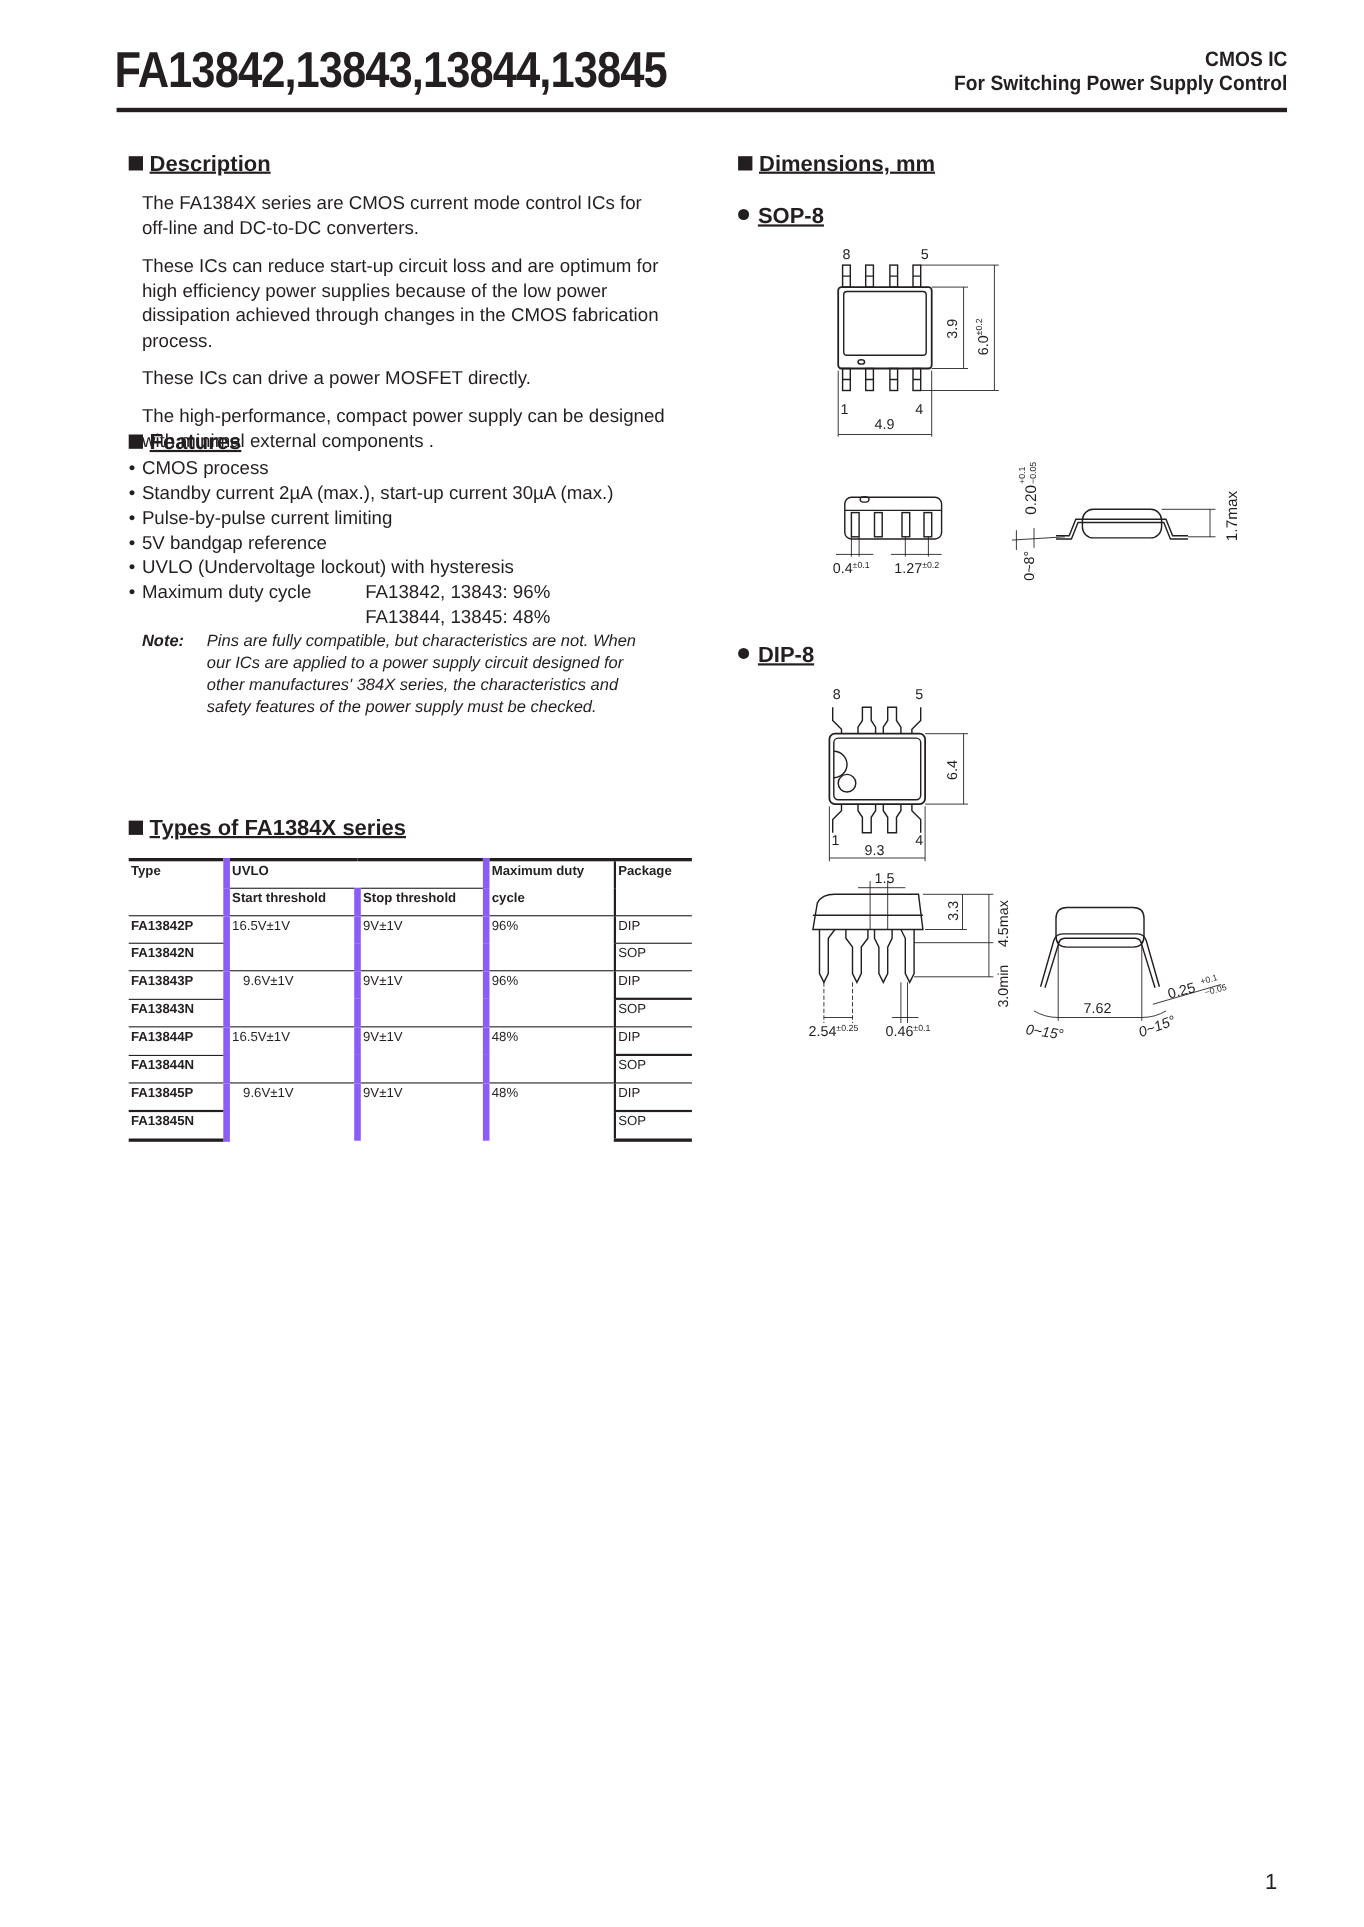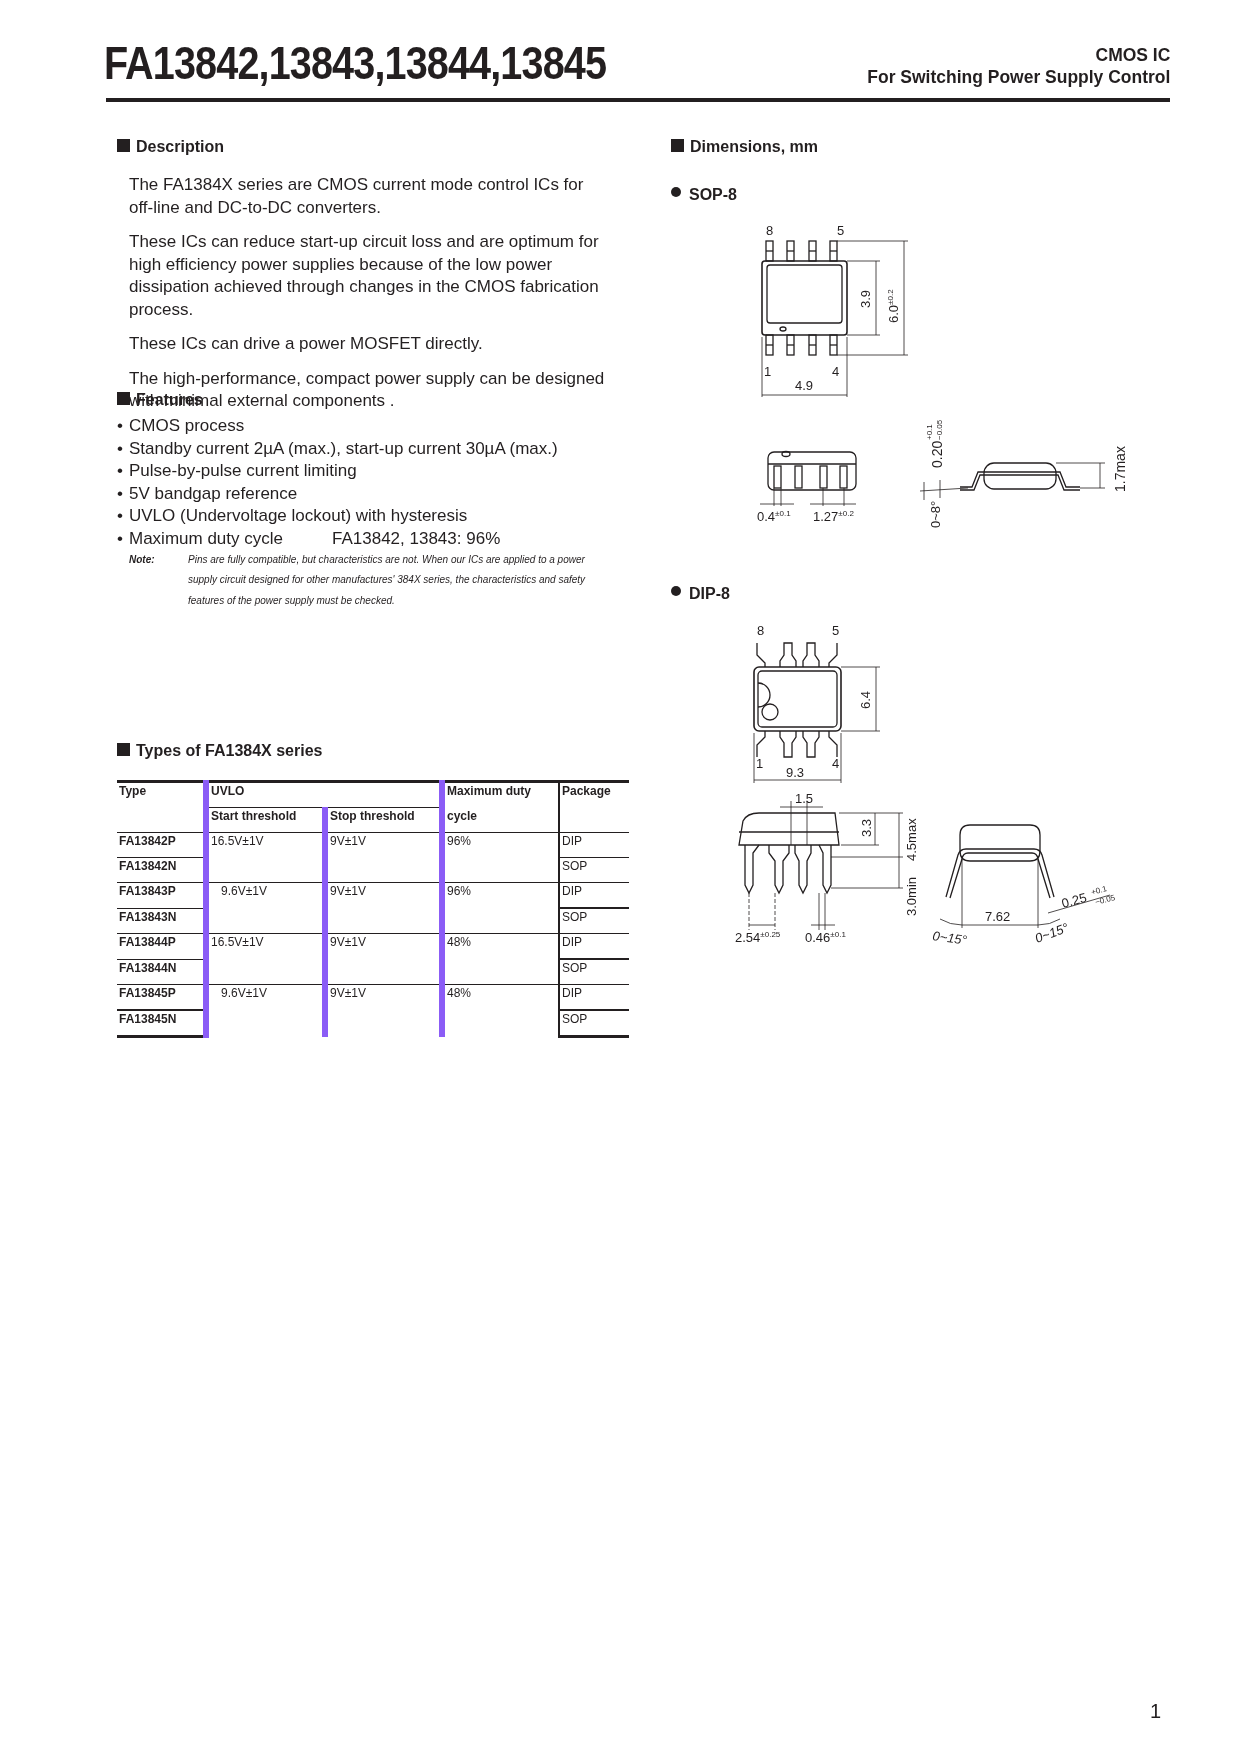--- a/index.html
+++ b/index.html
@@ -4,31 +4,31 @@
 <style>
   html, body { margin:0; padding:0; background:#ffffff; }
   body { width:1240px; height:1752px; position:relative; overflow:hidden;
          font-family:"Liberation Sans", "DejaVu Sans", sans-serif; color:#231f20; }
   .abs { position:absolute; }
   .title { left:104px; top:36px; font-size:46px; font-weight:bold; letter-spacing:-1px;
            transform:scaleX(0.86); transform-origin:left top; white-space:nowrap; color:#231f20; }
   .subtitle { right:70px; top:44px; text-align:right; font-weight:bold; font-size:19px; line-height:22px;
               transform:scaleX(0.92); transform-origin:right top; white-space:nowrap; }
   .rule { left:106px; top:98px; width:1064px; height:4px; background:#231f20; }
-  .h2 { font-size:16px; font-weight:bold; white-space:nowrap; }
+  .h2 { font-size:20px; font-weight:bold; white-space:nowrap;text-decoration:underline; }
   .sq { display:inline-block; width:13px; height:13px; background:#231f20; margin-right:6px; vertical-align:0px; }
   .dot { display:inline-block; width:10px; height:10px; border-radius:50%; background:#231f20; margin-right:8px; vertical-align:3px; }
   .para { font-size:17px; line-height:22.5px; width:500px; }
   .para p { margin:12px; }
   .feat { font-size:17px; line-height:22.5px; }
   .feat .li { white-space:nowrap; }
   .feat .li::before { content:"\2022"; display:inline-block; width:12px; }
   .duty-row { display:flex; }
   .duty-row .lab { width:215px; }
-  .note { display:flex; font-style:italic; font-size:10px; line-height:20.3px; margin-left:12px; }
+  .note { display:flex; font-style:italic; font-size:15px; line-height:20.3px; margin-left:12px; }
   .note .nl { font-weight:bold; width:59px; flex:none; }
   .note .nt { width:400px; }
   table.types { border-collapse:collapse; font-size:12px; position:absolute; left:117px; top:780px; width:512px; }
   table.types td { padding:1px 2px 1px 2px; height:22px; vertical-align:top; white-space:nowrap; }
   table.types tr.top td { border-top:3px solid #231f20; }
   .hdr { font-weight:bold; }
   .vl { border-left:6px solid #8b5cf6; }
   .vlb { border-left:2px solid #231f20; }
   .bt { border-top:1px solid #231f20; }
   .btb { border-top:2px solid #231f20; }
@@ -63,20 +63,24 @@
 </div>
 <div class="abs feat" style="left:117px; top:415px;">
   <div class="li">CMOS process</div>
   <div class="li">Standby current 2µA (max.), start-up current 30µA (max.)</div>
   <div class="li">Pulse-by-pulse current limiting</div>
   <div class="li">5V bandgap reference</div>
   <div class="li">UVLO (Undervoltage lockout) with hysteresis</div>
   <div class="duty-row">
     <div class="li lab">Maximum duty cycle</div>
     <div>FA13842, 13843: 96%</div>
+  </div>
+  <div class="duty-row">
+    <div class="lab"></div>
+    <div>FA13844, 13845: 48%</div>
   </div>
   <div class="note">
     <span class="nl">Note:</span>
     <span class="nt">Pins are fully compatible, but characteristics are not. When our ICs are applied to a power supply circuit designed for other manufactures'  384X series, the characteristics and safety features of the power supply must be checked.</span>
   </div>
 </div>
 
 <div class="abs h2" style="left:117px; top:742px;">
   <span class="sq"></span><span>Types of FA1384X series</span>
 </div>

